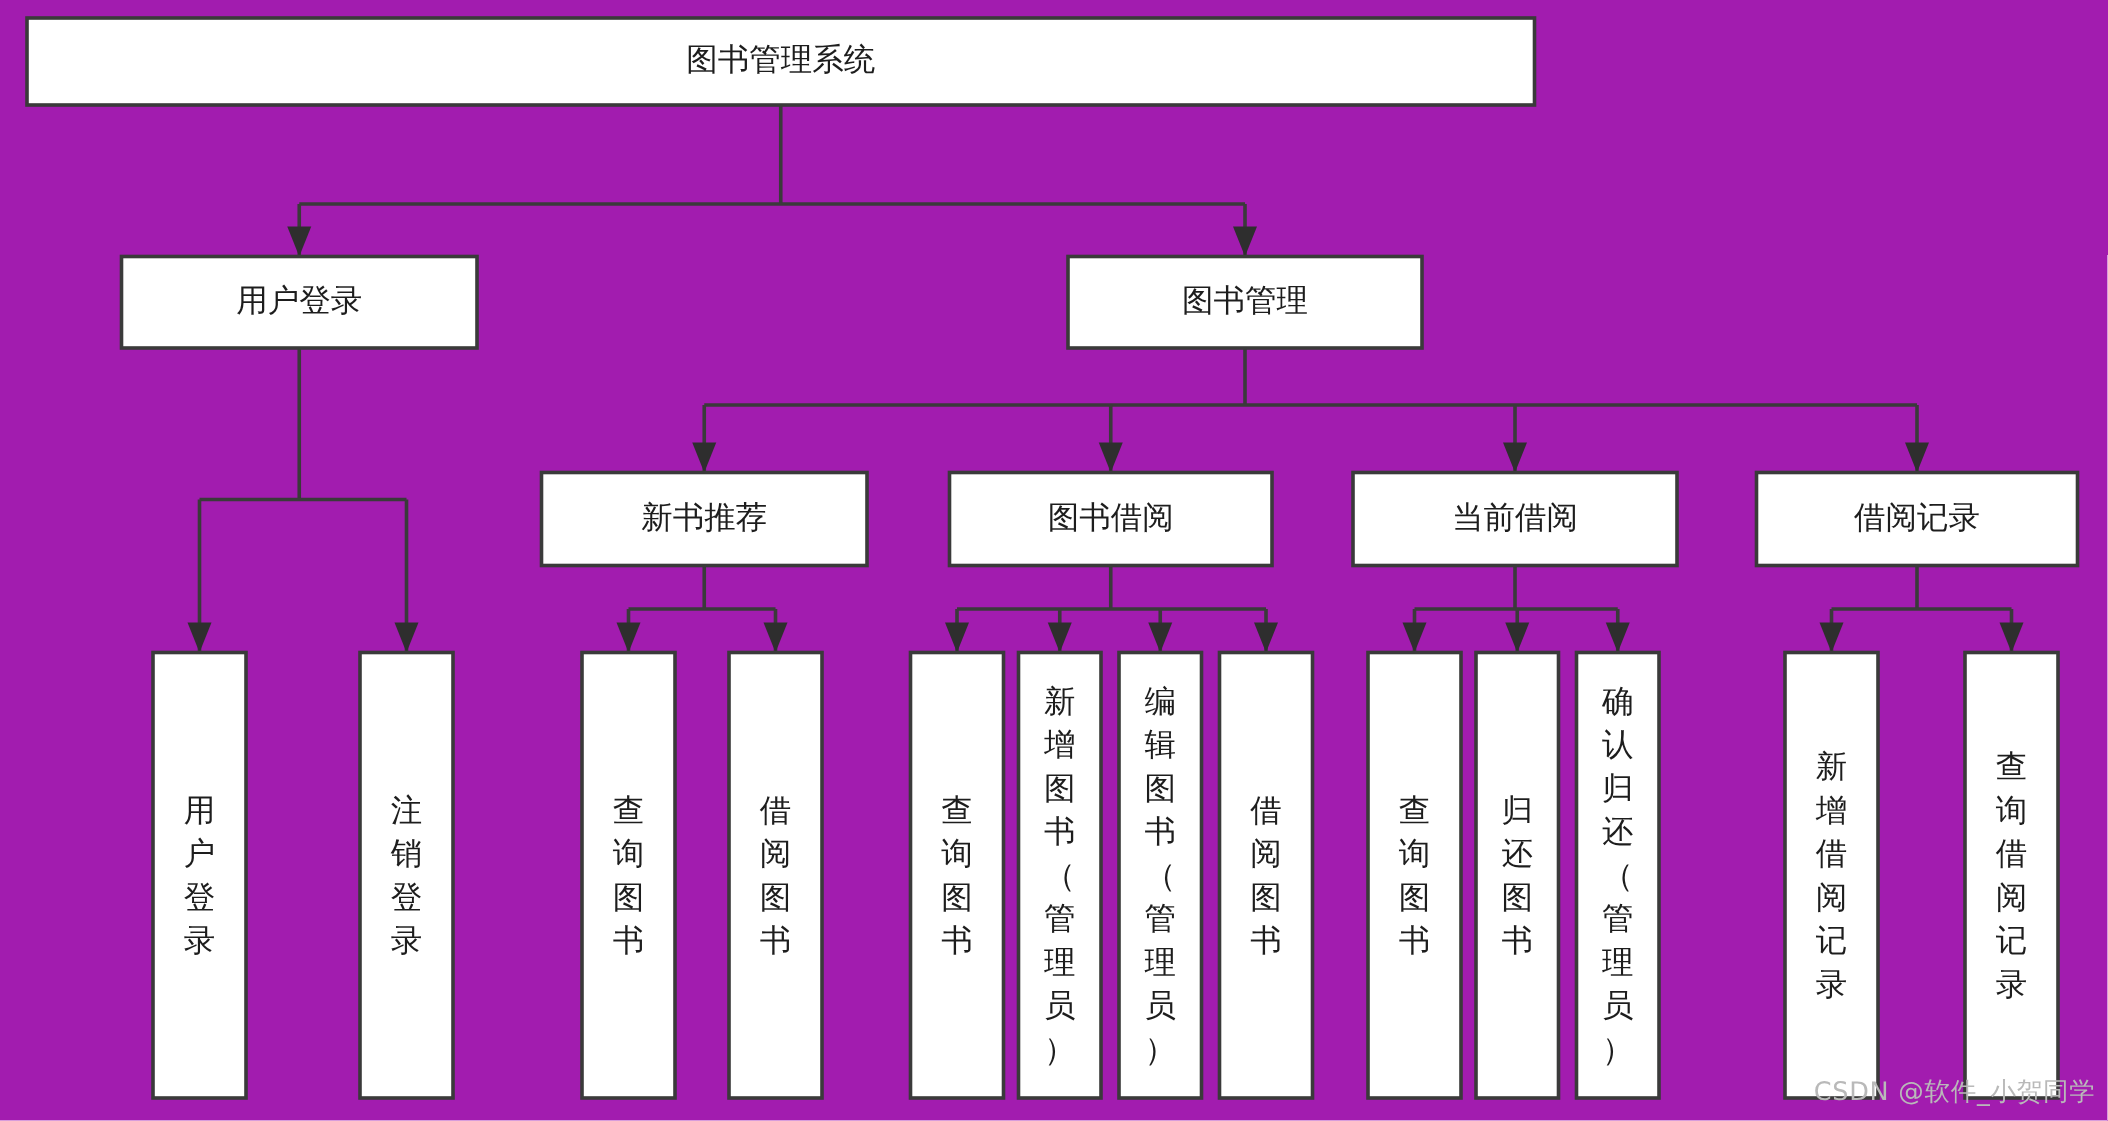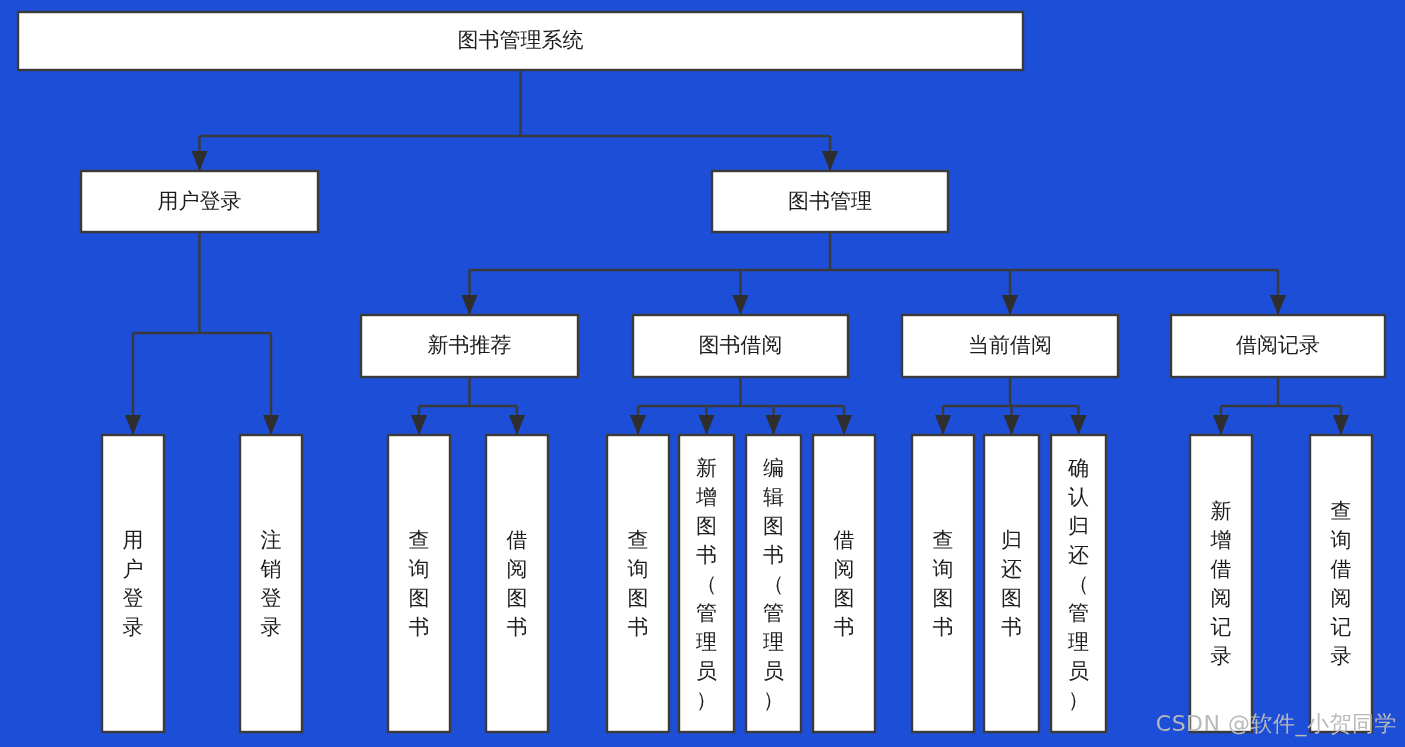--- a/index.html
+++ b/index.html
@@ -8,21 +8,21 @@
     padding: 0;
     background: #ffffff;
   }
   body {
     font-family: "DejaVu Sans", "Liberation Sans", sans-serif;
   }
   #diagram-root {
     position: relative;
     width: 1405px;
     height: 747px;
-    background: #1d4ed8;
+    background: #a21caf;
     overflow: hidden;
   }
   svg.tree-canvas {
     position: absolute;
     left: 0;
     top: 0;
     width: 1405px;
     height: 747px;
     display: block;
   }
@@ -52,21 +52,21 @@
     font-family: "DejaVu Sans", "Liberation Sans", sans-serif;
     font-size: 21px;
     fill: #1d1d1d;
     text-anchor: middle;
   }
   .watermark-text {
     position: absolute;
     right: 8px;
     bottom: 8px;
     font-family: "DejaVu Sans", "Liberation Sans", sans-serif;
-    font-size: 22px;
+    font-size: 17px;
     color: #b9b9b9;
     white-space: nowrap;
     letter-spacing: 0.5px;
     user-select: none;
   }
 </style>
 </head>
 <body>
 
 <div id="diagram-root">

